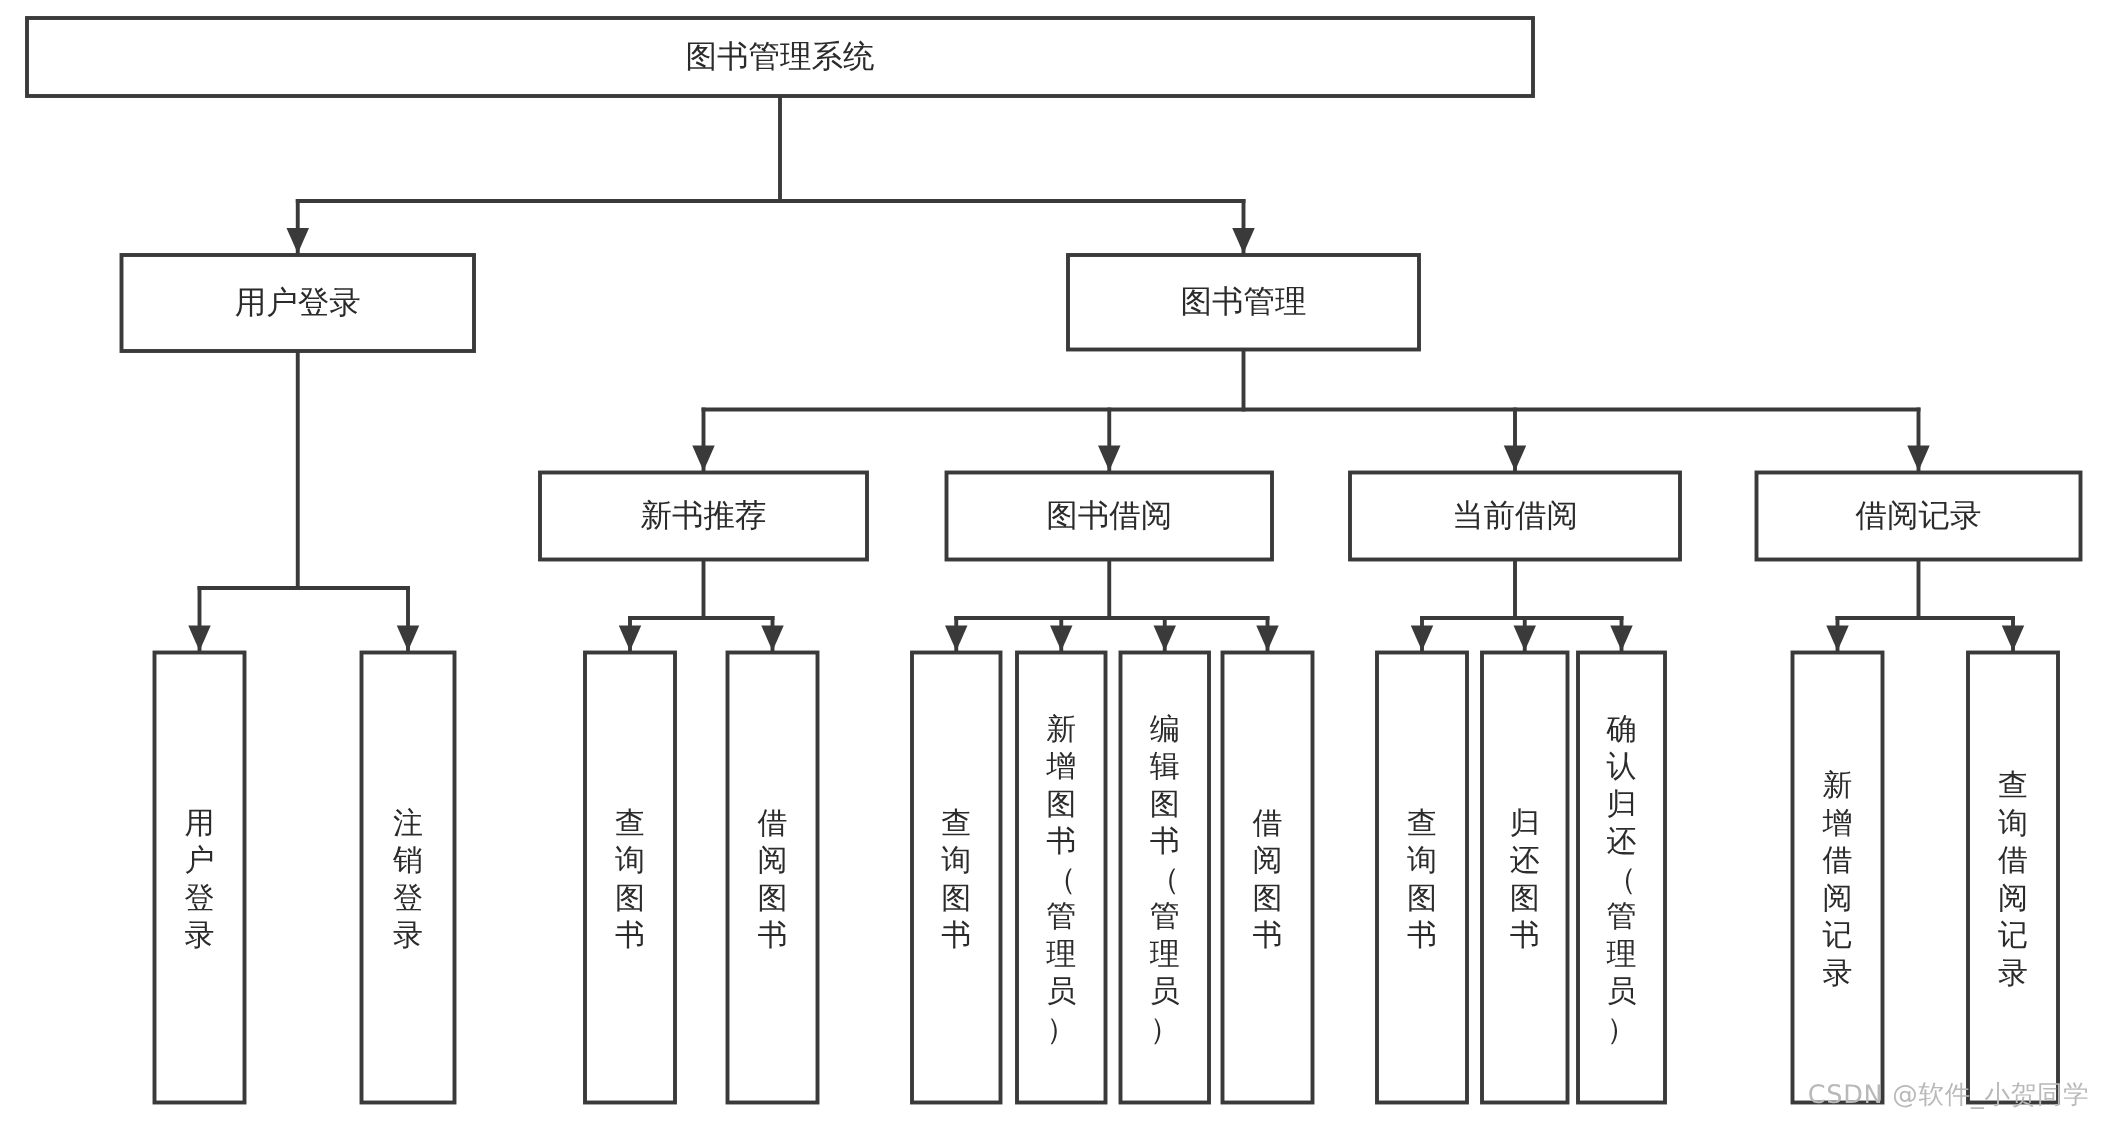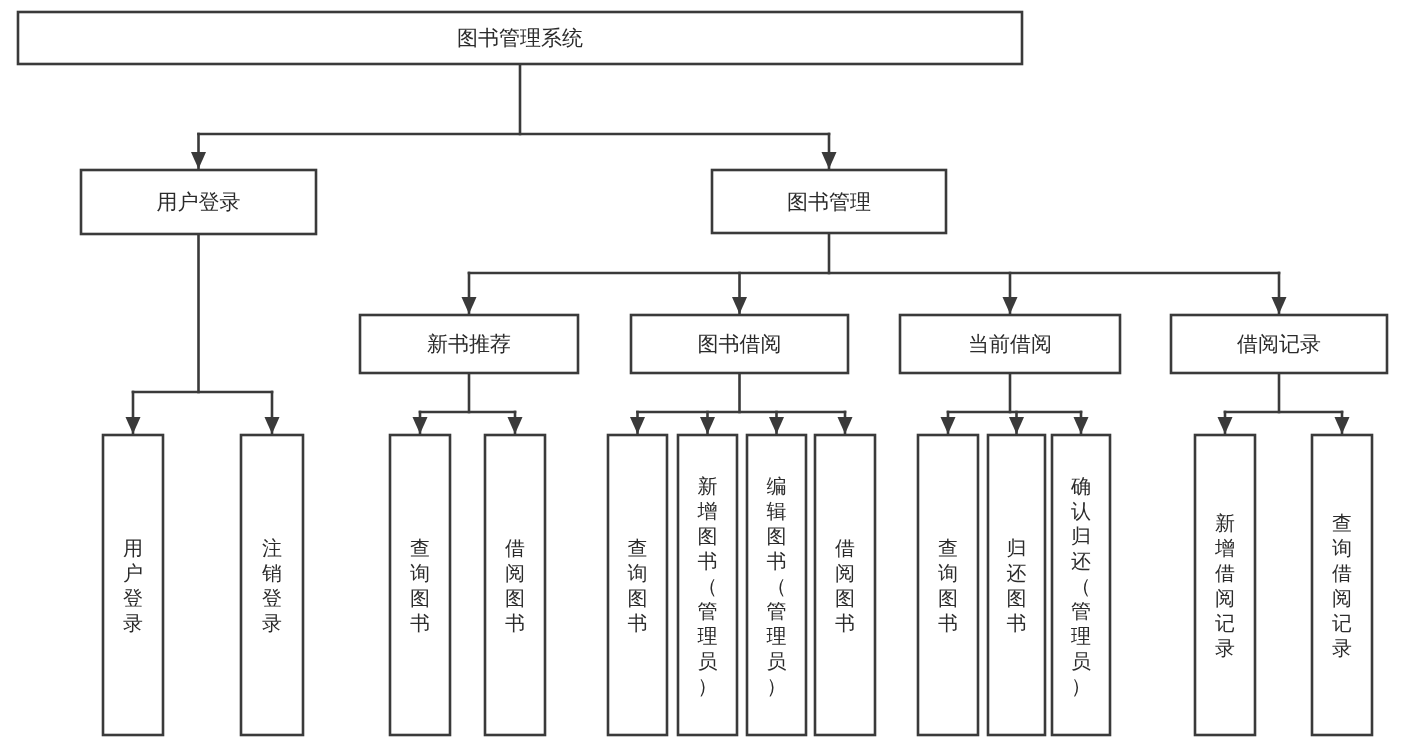--- a/index.html
+++ b/index.html
@@ -195,13 +195,14 @@
         <g>
           <rect x="1195" y="435" width="60" height="300" class="node-rect"></rect>
           <text x="1225" y="530" class="node-label-v"><tspan x="1225" dy="0">新</tspan><tspan x="1225" dy="25">增</tspan><tspan x="1225" dy="25">借</tspan><tspan x="1225" dy="25">阅</tspan><tspan x="1225" dy="25">记</tspan><tspan x="1225" dy="25">录</tspan></text>
         </g>
         <g>
           <rect x="1312" y="435" width="60" height="300" class="node-rect"></rect>
           <text x="1342" y="530" class="node-label-v"><tspan x="1342" dy="0">查</tspan><tspan x="1342" dy="25">询</tspan><tspan x="1342" dy="25">借</tspan><tspan x="1342" dy="25">阅</tspan><tspan x="1342" dy="25">记</tspan><tspan x="1342" dy="25">录</tspan></text>
         </g>
       </g>
   </svg>
+  <div class="watermark">CSDN @软件_小贺同学</div>
 </div>
 
 </body></html>

